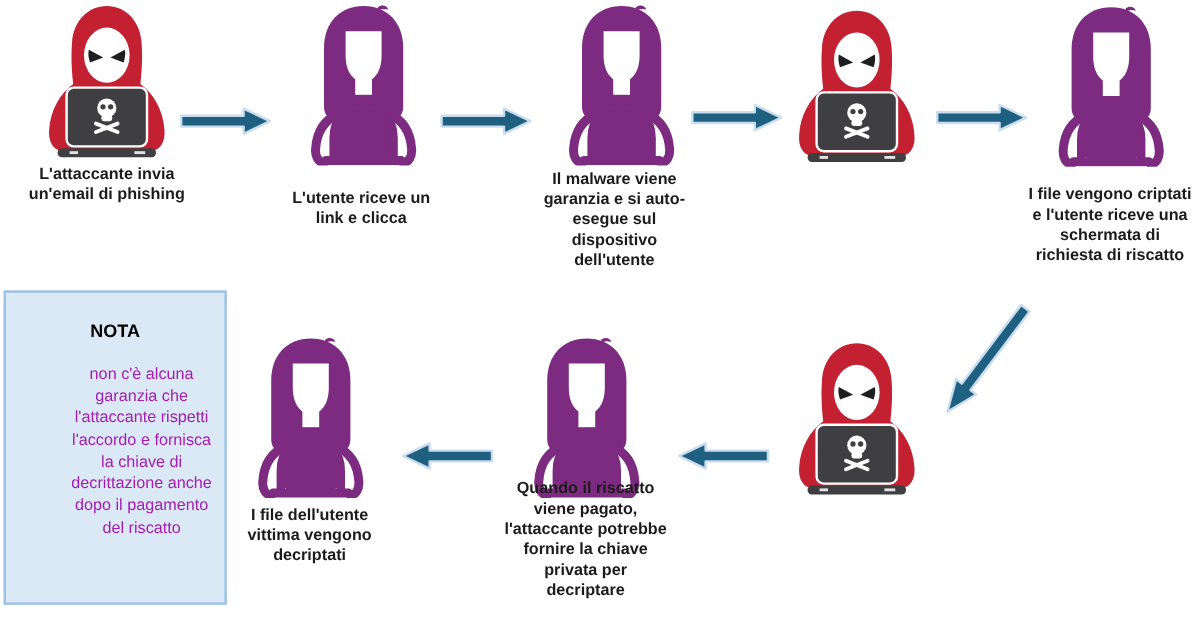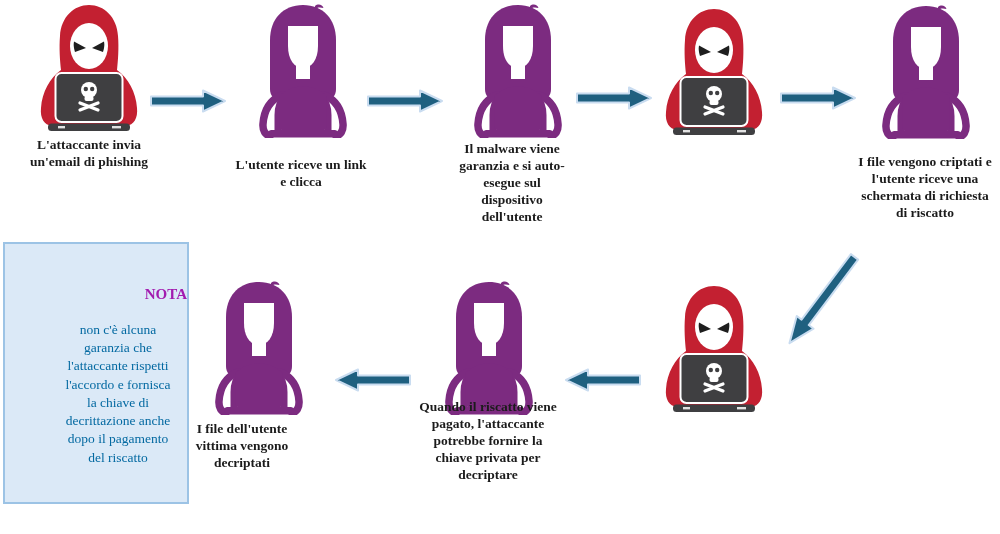--- a/index.html
+++ b/index.html
@@ -1,38 +1,38 @@
 <!DOCTYPE html>
 <html><head>
 <meta charset="utf-8">
 <style>
   html,body{margin:0;padding:0;background:#fff;}
   .canvas{
     position:relative;width:1000px;height:534px;background:#fff;overflow:hidden;
-    font-family:Liberation Serif, serif;
+    font-family:Liberation Sans, sans-serif;
   }
   .fig{position:absolute;display:block;}
   .step-label{
     position:absolute;text-align:center;color:#1b1b1b;
     font-size:13.5px;font-weight:700;line-height:1.26;
   }
   .arrow{position:absolute;display:block;overflow:visible;}
   .arrow path{fill:#1f6080;stroke:#c9dcf0;stroke-width:2;stroke-linejoin:round;}
   .arrow.left{transform:scaleX(-1);}
   .arrow.diag{transform:rotate(127deg);}
   .note{
     position:absolute;left:3px;top:242px;width:186px;height:262px;
     box-sizing:border-box;background:#dbe9f7;border:2px solid #9cc3e5;
   }
   .note-title{
-    margin-top:42px;text-align:right;font-size:15px;font-weight:700;color:#a21caf;
+    margin-top:24px;text-align:center;font-size:15px;font-weight:700;color:#000000;
   }
   .note-body{
     margin-top:18px;padding:0 10px;text-align:center;
-    font-size:13.5px;font-weight:400;line-height:1.35;color:#0369a1;margin-left:44px;
+    font-size:13.5px;font-weight:400;line-height:1.35;color:#a21caf;margin-left:44px;
   }
   .defs{position:absolute;width:0;height:0;}
 </style>
 </head>
 <body>
 
 <div class="canvas">
 
   <svg class="defs" xmlns="http://www.w3.org/2000/svg">
     <defs>
@@ -95,21 +95,21 @@
   <svg class="fig" style="left:193px;top:280px;" width="132" height="135" viewBox="0 0 132 135">
       <use href="#user-fig" xlink:href="#user-fig"></use>
     </svg>
 
   <div class="step-label" style="left:14px;top:136px;width:150px;">L'attaccante invia un'email di phishing</div>
   <div class="step-label" style="left:231px;top:156px;width:140px;">L'utente riceve un link e clicca</div>
   <div class="step-label" style="left:453px;top:140px;width:118px;">Il malware viene garanzia e si auto-esegue sul dispositivo dell'utente</div>
   <div class="step-label" style="left:857px;top:153px;width:136px;text-align:center;">I file vengono criptati e l'utente riceve una schermata di richiesta di riscatto</div>
 
   <div class="step-label" style="left:419px;top:398px;width:138px;">Quando il riscatto viene pagato, l'attaccante potrebbe fornire la chiave privata per decriptare</div>
-  <div class="step-label" style="left:182px;top:420px;width:120px;">I file dell'utente vittima vengono decriptati</div>
+  <div class="step-label" style="left:198px;top:420px;width:120px;">I file dell'utente vittima vengono decriptati</div>
 
   <svg class="arrow" style="left:149px;top:88px;" width="78" height="26" viewBox="0 0 78 26">
     <path d="M2 8.5 L54 8.5 L54 2.5 L76 13 L54 23.5 L54 17.5 L2 17.5 Z"></path>
     </svg>
   <svg class="arrow" style="left:366px;top:88px;" width="78" height="26" viewBox="0 0 78 26">
     <path d="M2 8.5 L54 8.5 L54 2.5 L76 13 L54 23.5 L54 17.5 L2 17.5 Z"></path>
     </svg>
   <svg class="arrow" style="left:575px;top:85px;" width="78" height="26" viewBox="0 0 78 26">
     <path d="M2 8.5 L54 8.5 L54 2.5 L76 13 L54 23.5 L54 17.5 L2 17.5 Z"></path>
     </svg>

